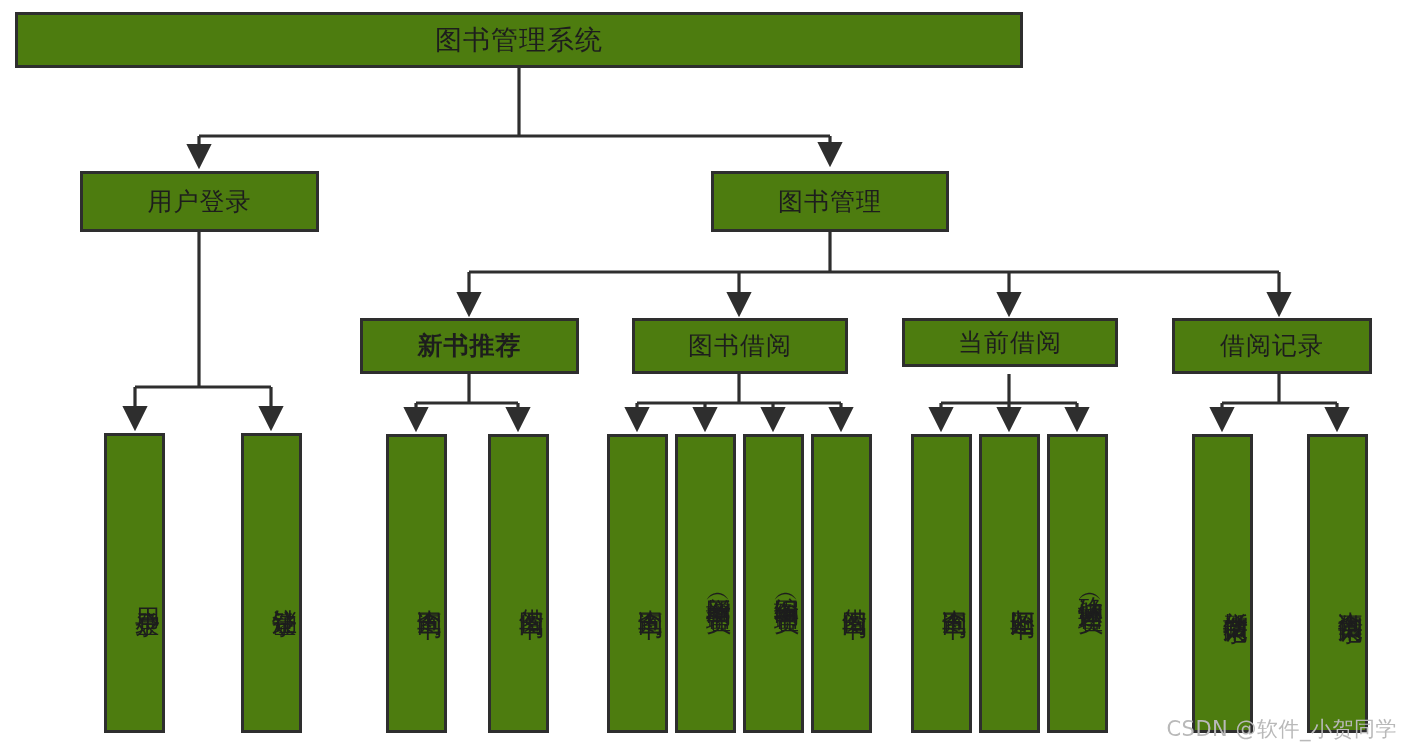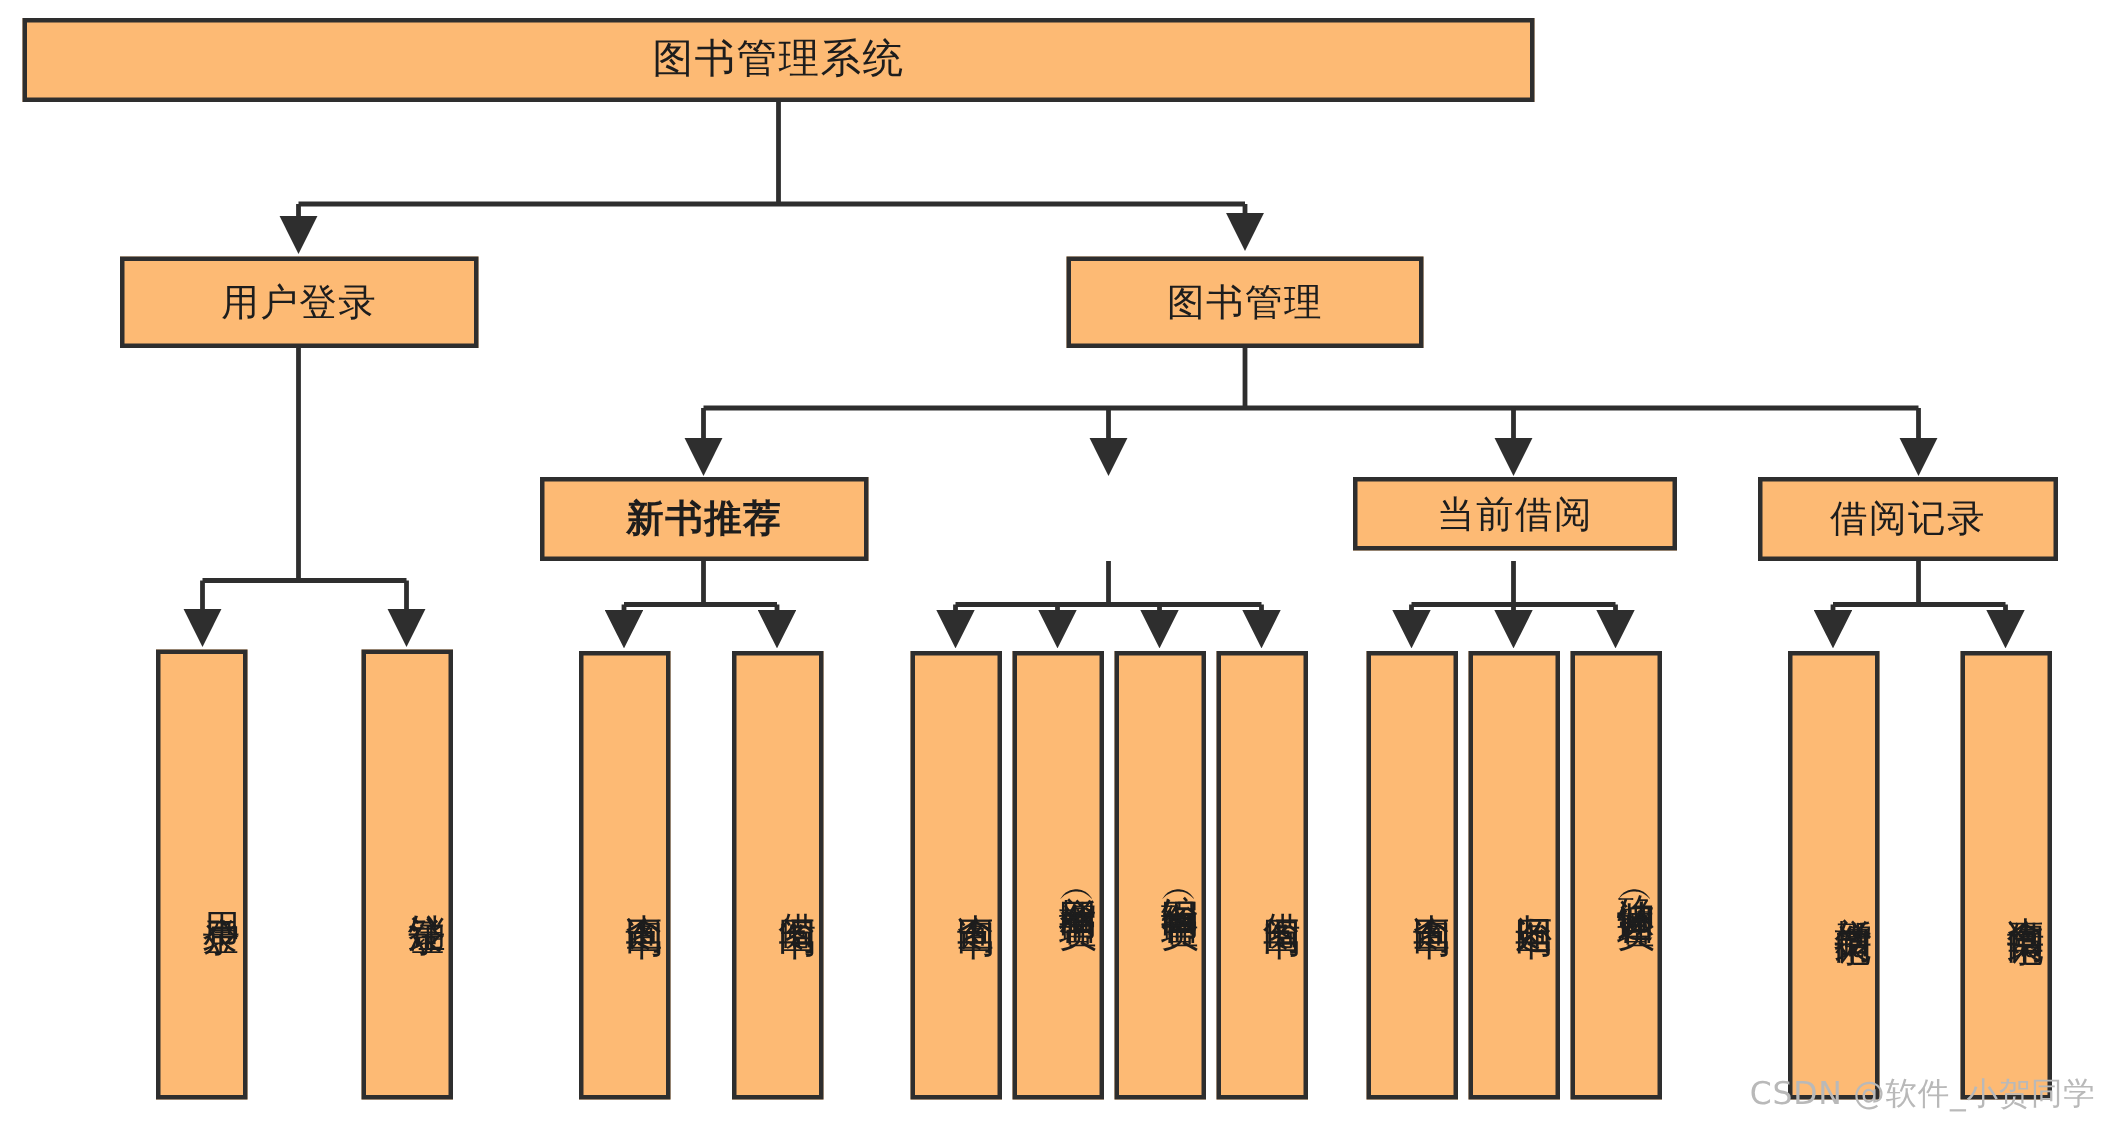--- a/index.html
+++ b/index.html
@@ -23,21 +23,21 @@
     left: 0;
     top: 0;
     width: 1405px;
     height: 747px;
     pointer-events: none;
   }
   .node {
     position: absolute;
     box-sizing: border-box;
     border: 3px solid #2e2e2e;
-    background: #fdba74;
+    background: #4d7c0f;
     display: flex;
     align-items: center;
     justify-content: center;
     color: #1d1d1d;
     text-align: center;
   }
   .node.horiz {
     font-size: 25px;
     letter-spacing: 1px;
     line-height: 1.1;
@@ -126,20 +126,21 @@
   </svg>
 
   <div class="node horiz" id="root-node" style="left:15px; top:12px; width:1008px; height:56px;">图书管理系统</div>
 
   <div class="node horiz" style="left:80px; top:171px; width:239px; height:61px;">用户登录</div>
 
   <div class="node horiz" style="left:711px; top:171px; width:238px; height:61px;">图书管理</div>
 
   <div class="node horiz" style="left:360px; top:318px; width:219px; height:56px;font-weight:bold;">新书推荐</div>
 
+  <div class="node horiz" style="left:632px; top:318px; width:216px; height:56px;">图书借阅</div>
 
   <div class="node horiz" style="left:902px; top:318px; width:216px; height:49px;">当前借阅</div>
 
   <div class="node horiz" style="left:1172px; top:318px; width:200px; height:56px;">借阅记录</div>
 
   <div class="node vert" style="left:104px; top:433px; width:61px; height:300px;">
     <span class="vtext">用户登录</span>
   </div>
 
   <div class="node vert" style="left:241px; top:433px; width:61px; height:300px;">

